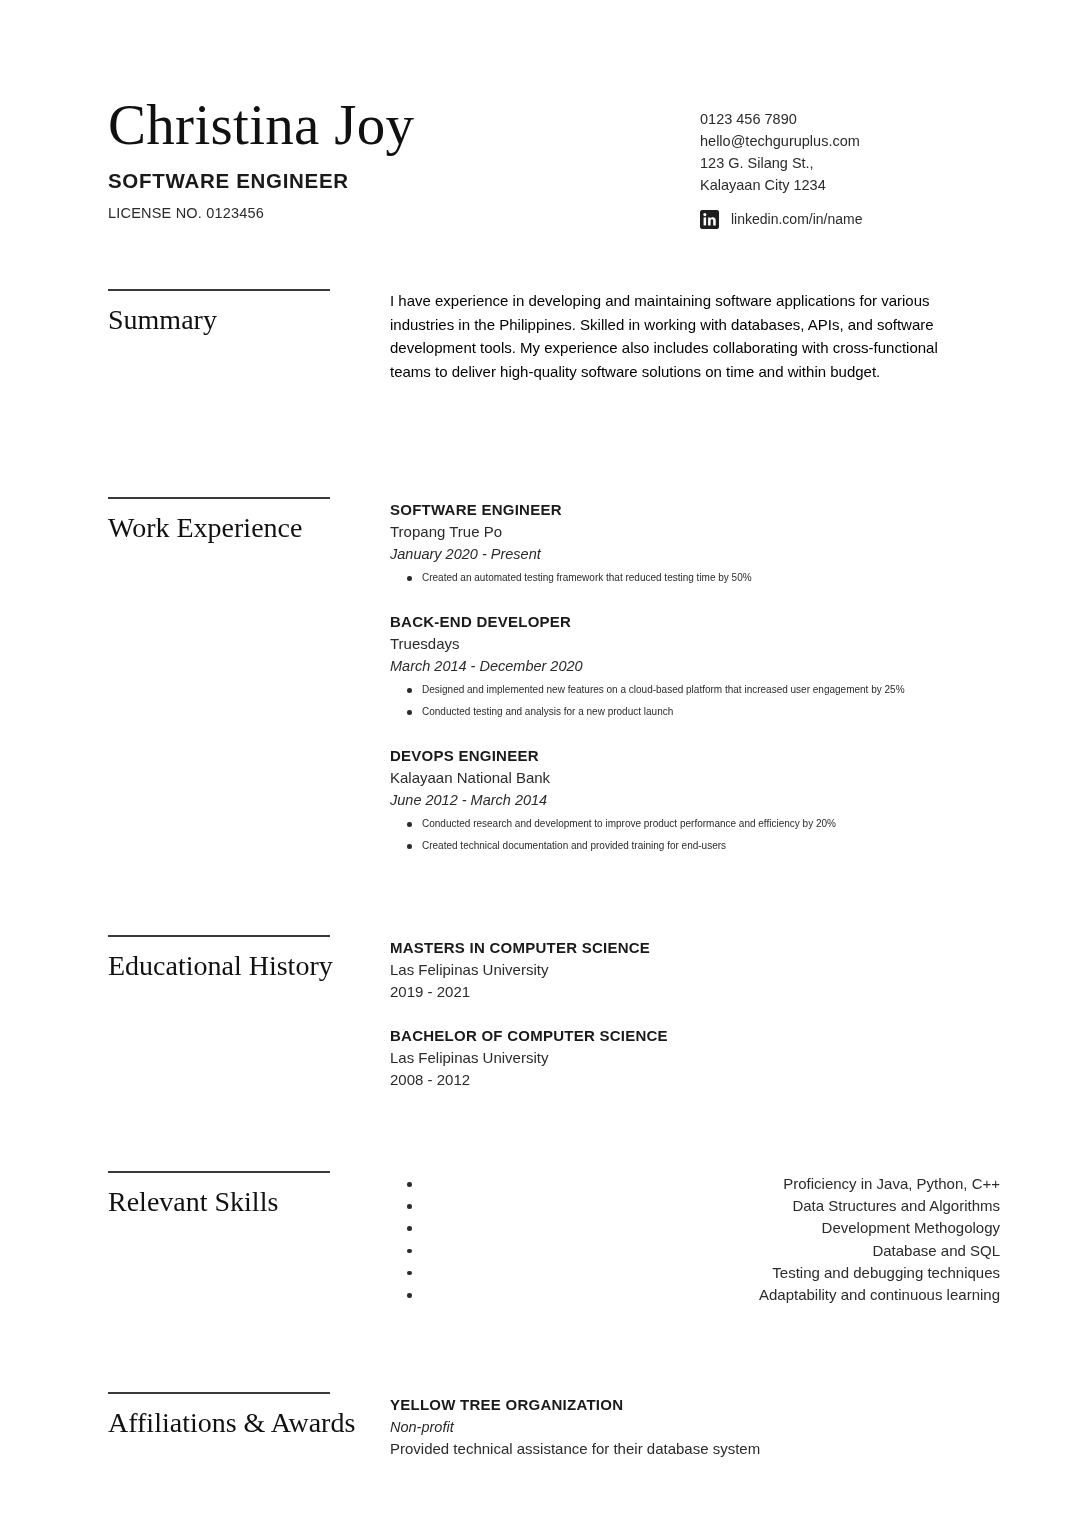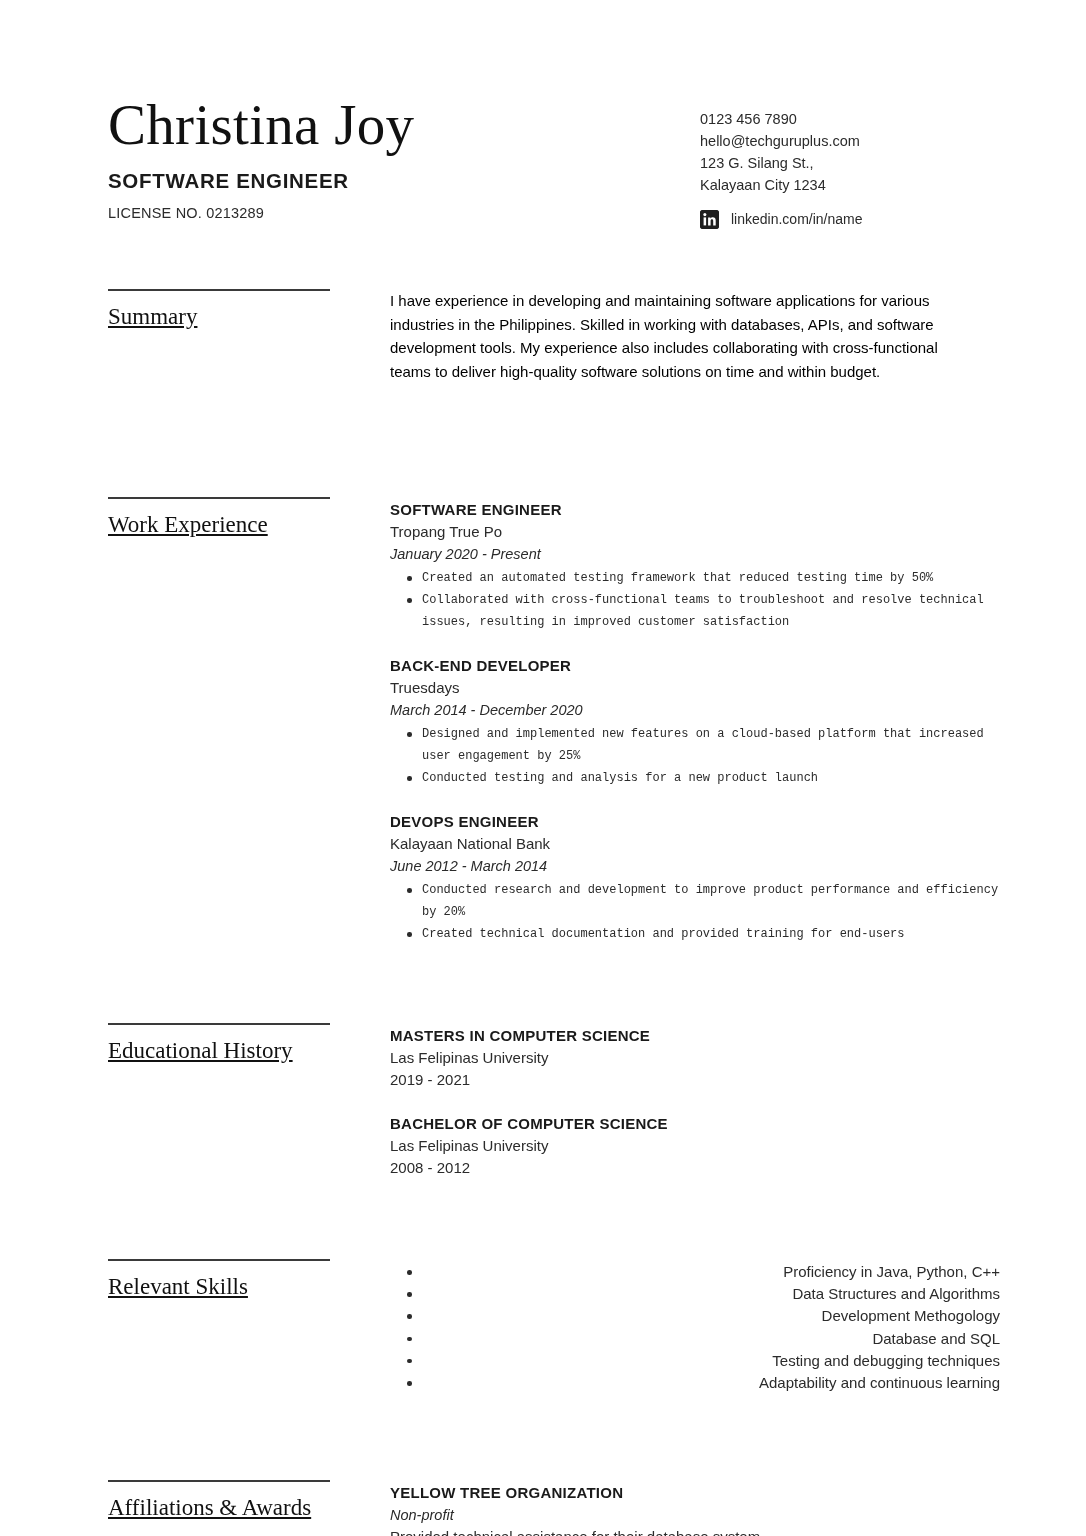--- a/index.html
+++ b/index.html
@@ -107,26 +107,25 @@
     padding-top: 14px;
   }
   .rule {
     width: 222px;
     height: 2px;
     background: #3a3a3a;
     margin-bottom: 12px;
   }
   .section-title {
     font-family: "Liberation Serif", serif;
-    font-size: 23px;
+    font-size: 28px;
     font-weight: 400;
     color: #111111;
     line-height: 1.2;
     white-space: nowrap;
-    text-decoration: underline;
   }
   .section-right {
     flex: 1 1 auto;
     padding-top: 16px;
     min-width: 0;
   }
 
   
   .summary-text {
     font-size: 15px;
@@ -164,26 +163,25 @@
   }
 
   ul.bullets {
     list-style: none;
     margin: 2px 0 0 0;
     padding: 0;
   }
   ul.bullets li {
     position: relative;
     padding-left: 32px;
-    font-size: 12px;
+    font-size: 10px;
     line-height: 22px;
     color: #2b2b2b;
     margin-bottom: 0;
     max-width: 592px;
-    font-family: Liberation Mono, monospace;
   }
   ul.bullets li::before {
     content: "";
     position: absolute;
     left: 17px;
     top: 9px;
     width: 4.5px;
     height: 4.5px;
     border-radius: 50%;
     background: #2b2b2b;
@@ -224,21 +222,21 @@
 </head>
 <body>
 
 <div class="page">
 
   <div class="header">
 
     <div class="header-left">
       <div class="full-name">Christina Joy</div>
       <div class="job-title">SOFTWARE ENGINEER</div>
-      <div class="license">LICENSE NO. 0213289</div>
+      <div class="license">LICENSE NO. 0123456</div>
     </div>
 
     <div class="header-right">
       <div class="contact-line">0123 456 7890</div>
       <div class="contact-line">hello@techguruplus.com</div>
       <div class="contact-line">123 G. Silang St.,</div>
       <div class="contact-line">Kalayaan City 1234</div>
 
       <div class="linkedin-row">
         <span class="linkedin-icon">
@@ -272,21 +270,20 @@
         <div class="section-title">Work Experience</div>
       </div>
       <div class="section-right">
 
         <div class="entry">
           <div class="entry-title">SOFTWARE ENGINEER</div>
           <div class="entry-org">Tropang True Po</div>
           <div class="entry-meta">January 2020 - Present</div>
           <ul class="bullets">
             <li>Created an automated testing framework that reduced testing time by 50%</li>
-            <li>Collaborated with cross-functional teams to troubleshoot and resolve technical issues, resulting in improved customer satisfaction</li>
           </ul>
         </div>
 
         <div class="entry">
           <div class="entry-title">BACK-END DEVELOPER</div>
           <div class="entry-org">Truesdays</div>
           <div class="entry-meta">March 2014 - December 2020</div>
           <ul class="bullets">
             <li>Designed and implemented new features on a cloud-based platform that increased user engagement by 25%</li>
             <li>Conducted testing and analysis for a new product launch</li>

